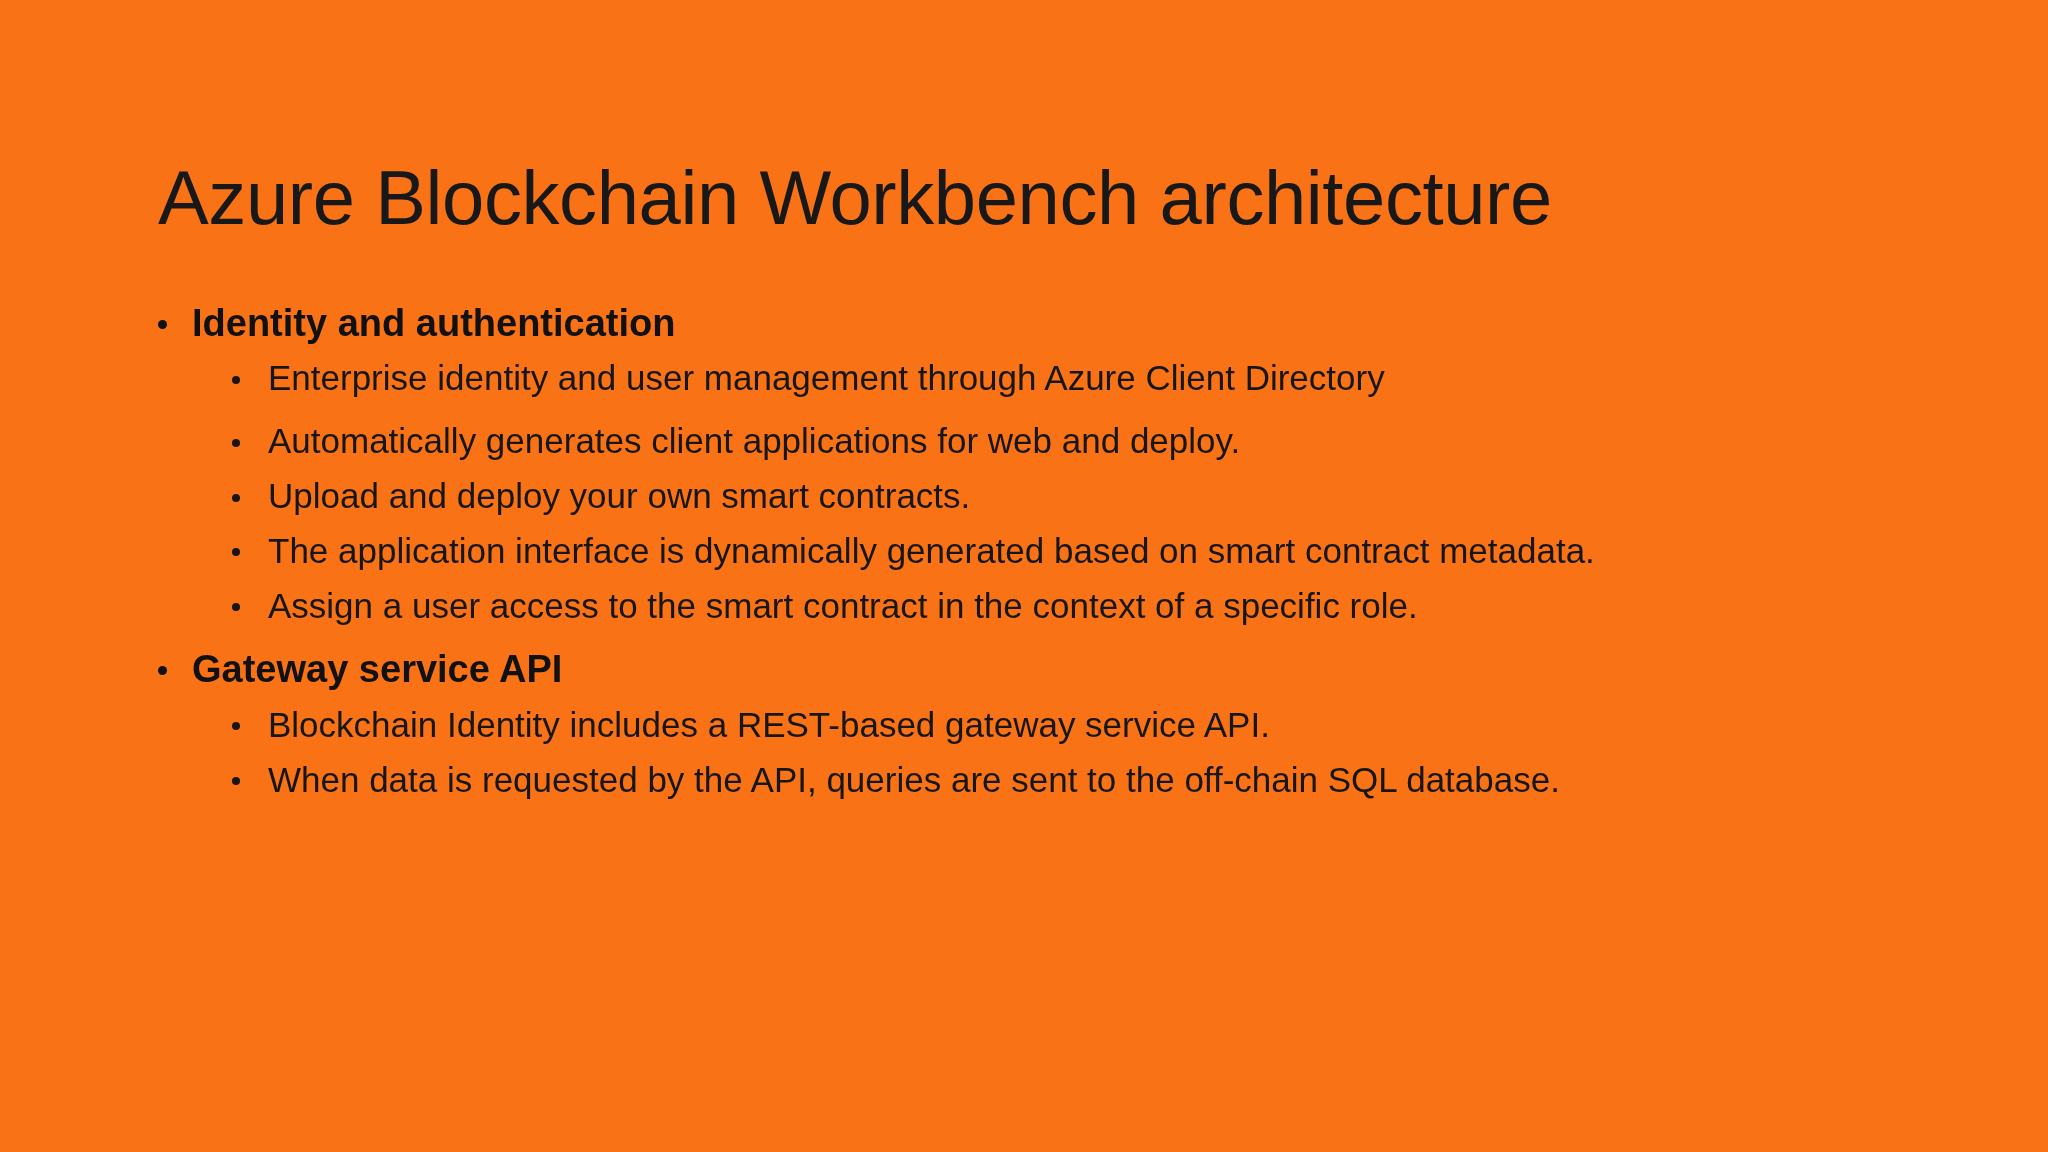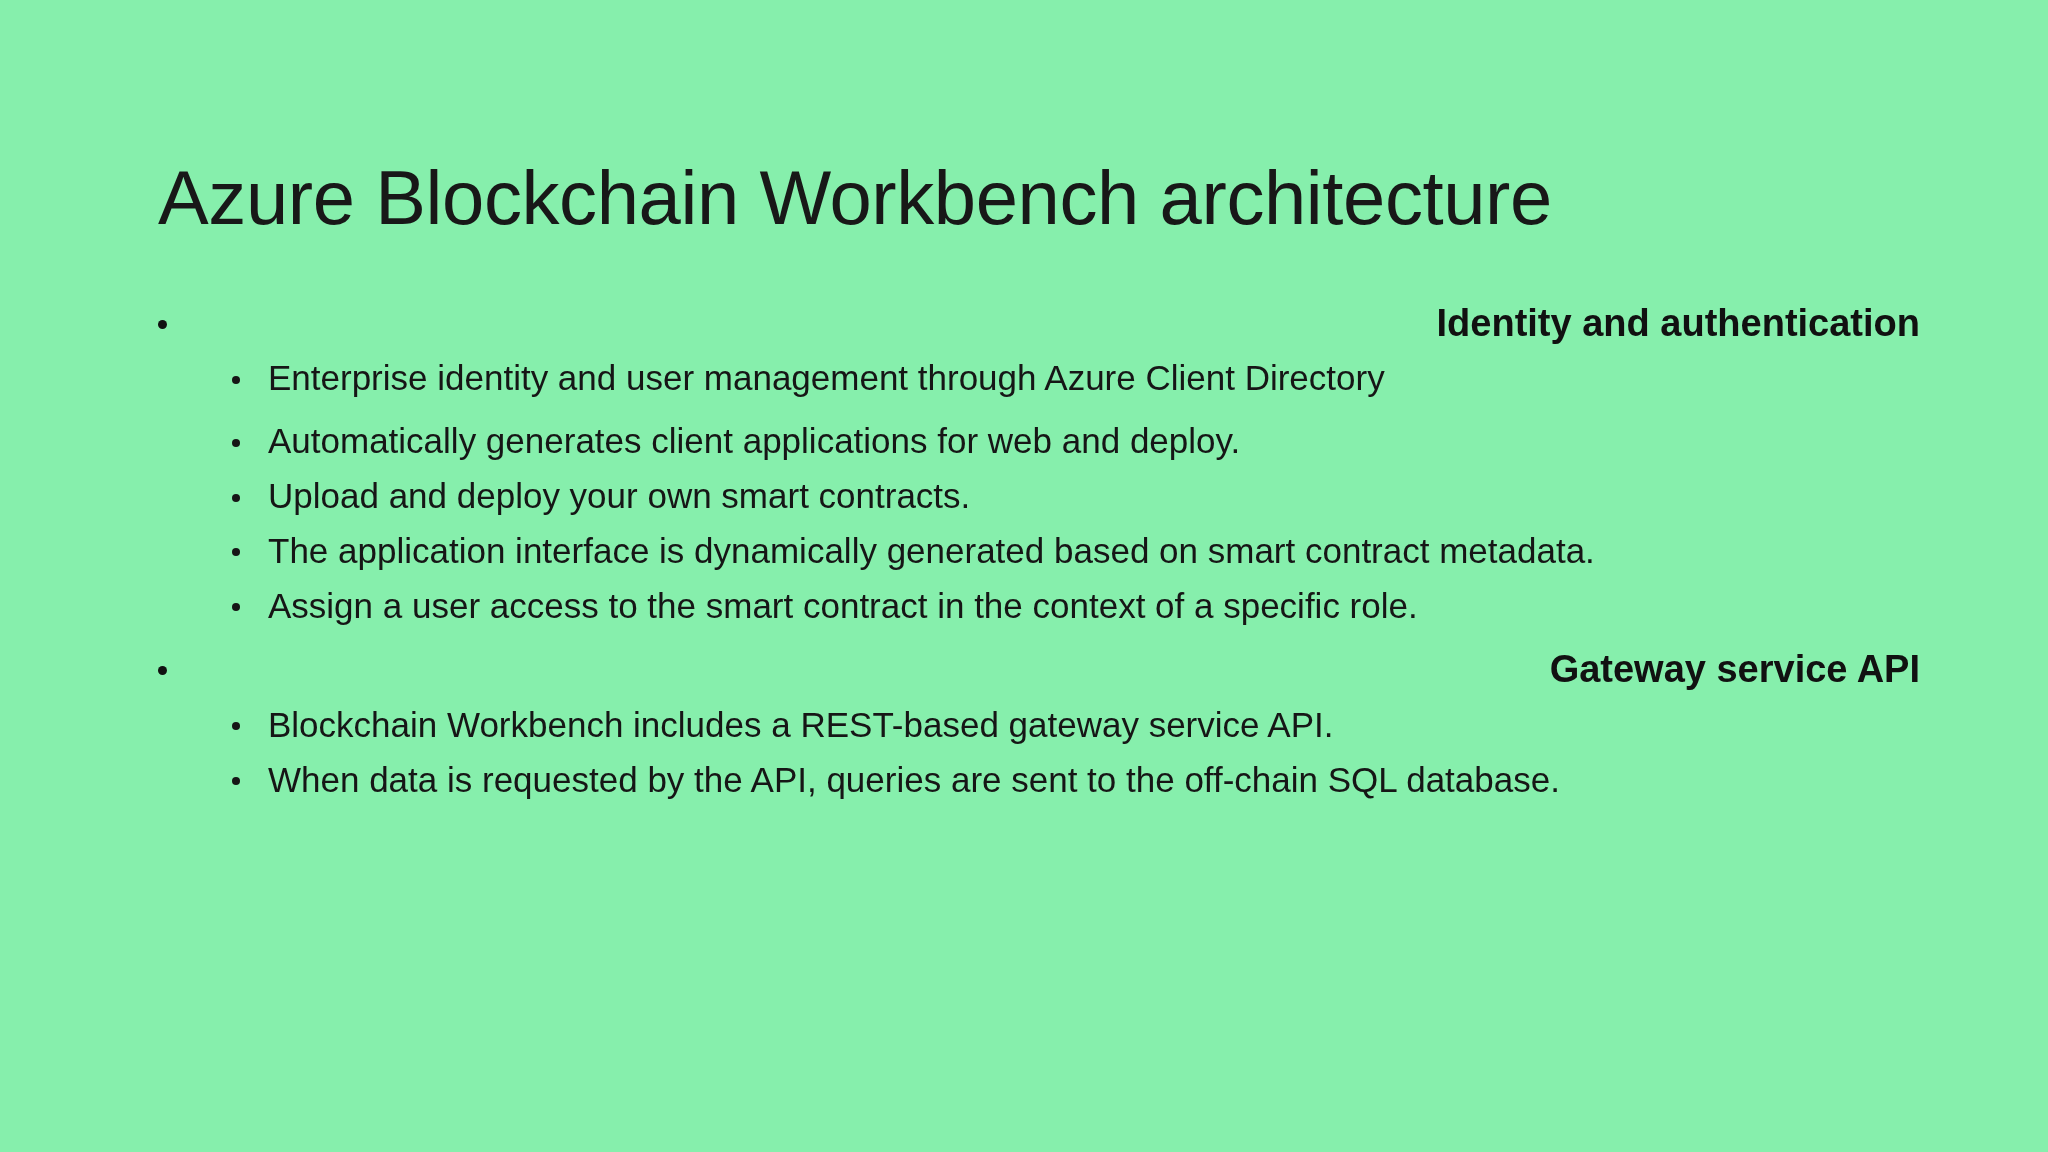--- a/index.html
+++ b/index.html
@@ -11,21 +11,21 @@
     height: 1152px;
     background: #ffffff;
     font-family: "DejaVu Sans", sans-serif;
     overflow: hidden;
     position: relative;
   }
 
   .slide {
     position: absolute;
     inset: 0;
-    background: #86efac;
+    background: #f97316;
   }
 
   
   .slide-title {
     position: absolute;
     left: 158px;
     top: 106px;
     width: 1760px;
     font-family: "Liberation Sans", sans-serif;
     font-weight: 300;
@@ -47,21 +47,20 @@
   .lvl1 {
     position: relative;
     padding-left: 42px;
     font-family: "Liberation Sans", sans-serif;
     font-weight: bold;
     font-size: 38px;
     line-height: 1.22;
     color: #111111;
     margin-top: 18px;
     margin-bottom: 6px;
-    text-align: right;
   }
   .lvl1:first-child { margin-top: 0; }
 
   .lvl1 > .dot {
     position: absolute;
     left: 8px;
     top: 0.52em;
     width: 9px;
     height: 9px;
     border-radius: 50%;
@@ -141,21 +140,21 @@
       </div>
     </div>
 
     <div class="group">
       <div class="lvl1">
         <span class="dot"></span>
         <span>Gateway service API</span>
       </div>
       <div class="lvl2">
         <span class="dot"></span>
-        <span>Blockchain Workbench includes a REST-based gateway service API.</span>
+        <span>Blockchain Identity includes a REST-based gateway service API.</span>
       </div>
       <div class="lvl2">
         <span class="dot"></span>
         <span>When data is requested by the API, queries are sent to the off-chain SQL database.</span>
       </div>
     </div>
 
   </div>
 
   <div class="footer">

